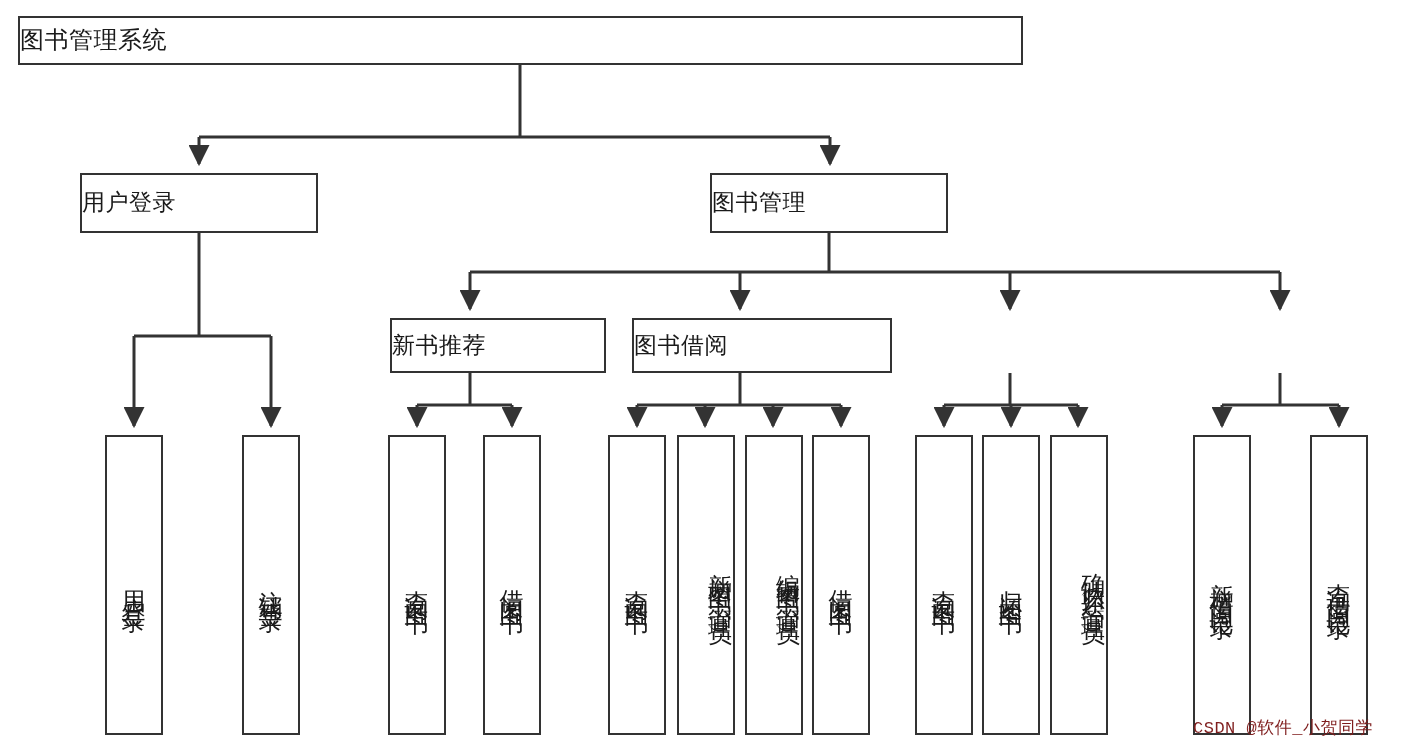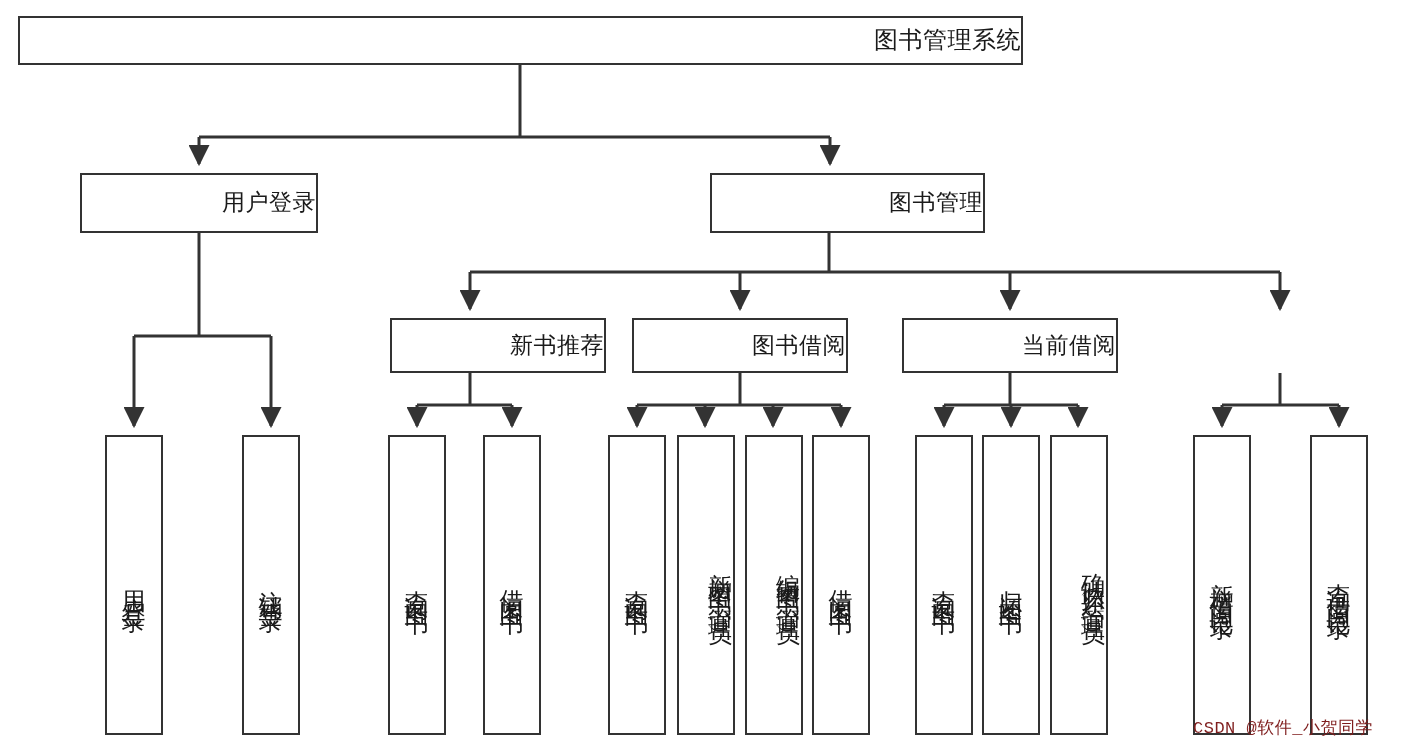--- a/index.html
+++ b/index.html
@@ -27,21 +27,21 @@
     pointer-events: none;
   }
   .node {
     position: absolute;
     box-sizing: border-box;
     border: 2px solid #333333;
     background: #ffffff;
     color: #1a1a1a;
     display: flex;
     align-items: center;
-    justify-content: flex-end;
+    justify-content: flex-start;
     text-align: center;
     z-index: 2;
   }
   .node-h {
     font-size: 23px;
     letter-spacing: 0.5px;
     line-height: 1.2;
   }
   .node-root {
     font-size: 24px;
@@ -125,32 +125,29 @@
     </g>
   </svg>
 
   <div class="node node-h node-root" style="left:18px; top:16px; width:1005px; height:49px;">
     <span>图书管理系统</span>
   </div>
 
   <div class="node node-h" style="left:80px; top:173px; width:238px; height:60px;">
     <span>用户登录</span>
   </div>
-  <div class="node node-h" style="left:710px; top:173px; width:275px; height:60px;">
+  <div class="node node-h" style="left:710px; top:173px; width:238px; height:60px;">
     <span>图书管理</span>
   </div>
 
   <div class="node node-h" style="left:362px; top:318px; width:216px; height:55px;margin-left:28px;">
     <span>新书推荐</span>
   </div>
-  <div class="node node-h" style="left:632px; top:318px; width:216px; height:55px;">
+  <div class="node node-h" style="left:632px; top:318px; width:260px; height:55px;">
     <span>图书借阅</span>
-  </div>
-  <div class="node node-h" style="left:902px; top:318px; width:216px; height:55px;">
-    <span>当前借阅</span>
   </div>
 
   <div class="node node-v centered" style="left:105px; top:435px; width:58px; height:300px;">
     <span>用户登录</span>
   </div>
   <div class="node node-v centered" style="left:242px; top:435px; width:58px; height:300px;">
     <span>注销登录</span>
   </div>
 
   <div class="node node-v centered" style="left:388px; top:435px; width:58px; height:300px;">

